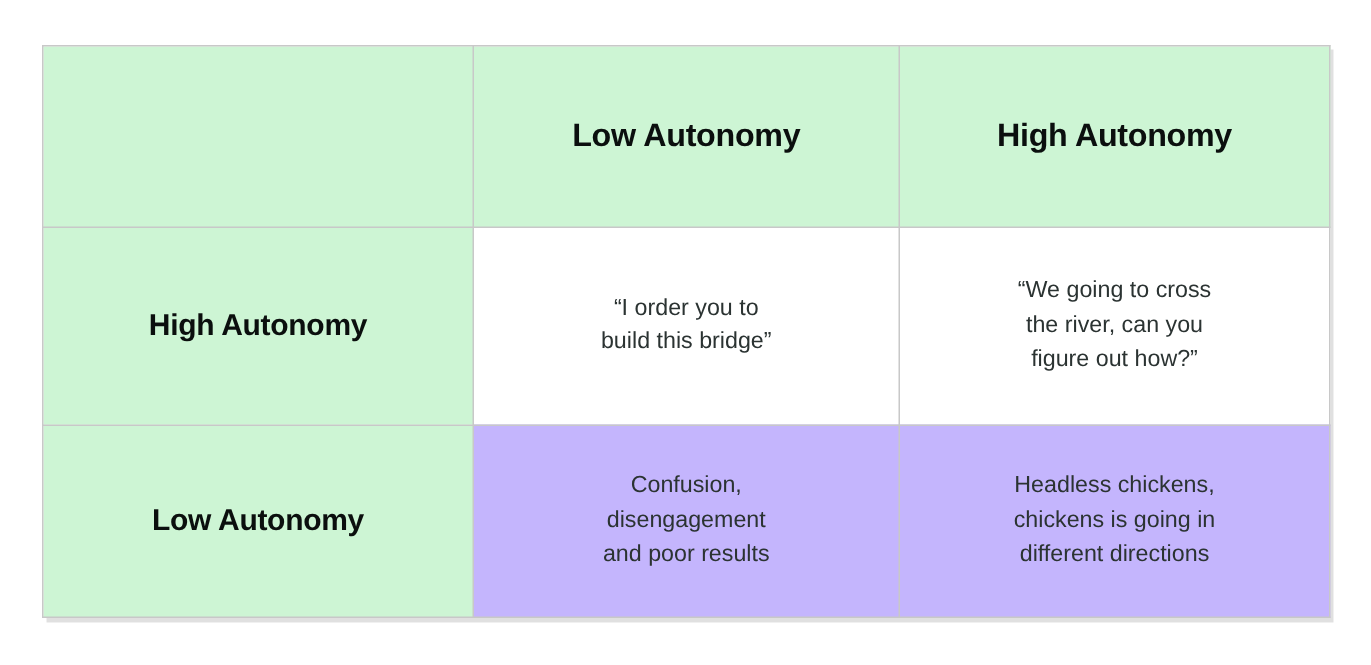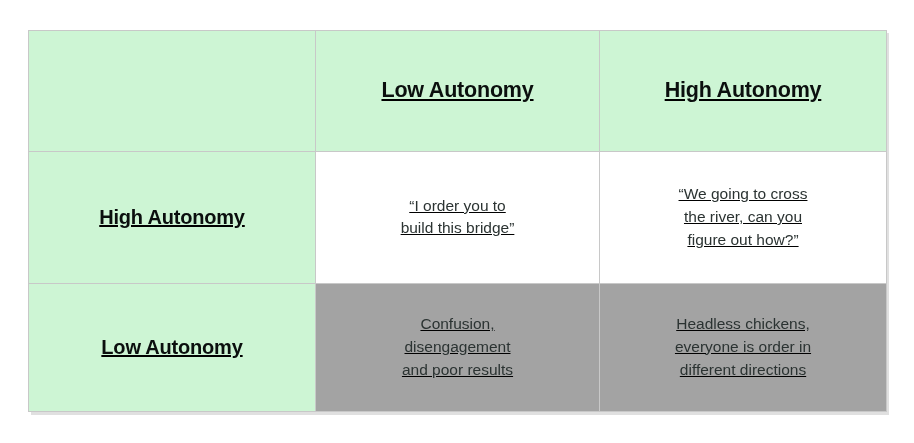--- a/index.html
+++ b/index.html
@@ -29,42 +29,41 @@
     border-collapse: collapse;
     table-layout: fixed;
     background: #ffffff;
   }
 
   table.matrix td {
     border: 1.5px solid #c8c8c8;
     text-align: center;
     vertical-align: middle;
     padding: 4px 10px;
-    text-decoration: underline;
   }
 
   
   col.c-corner { width: 287px; }
   col.c-one    { width: 284px; }
   col.c-two    { width: 287px; }
 
   
   tr.r-head { height: 121px; }
   tr.r-one  { height: 131px; }
   tr.r-two  { height: 128px; }
 
   
   .fill-green {
     background: #cdf5d4;
   }
   .fill-white {
     background: #ffffff;
   }
   .fill-mint {
-    background: #a3a3a3;
+    background: #c4b5fd;
   }
 
   
   .hd-label {
     font-size: 21.5px;
     font-weight: bold;
     color: #0b0f0e;
     letter-spacing: -0.2px;
     line-height: 1.2;
     display: block;
@@ -130,19 +129,19 @@
         <td class="fill-green">
           <span class="row-label">Low Autonomy</span>
         </td>
         <td class="fill-mint">
           <span class="cell-text">Confusion,
 disengagement
 and poor results</span>
         </td>
         <td class="fill-mint">
           <span class="cell-text">Headless chickens,
-everyone is order in
+chickens is going in
 different directions</span>
         </td>
       </tr>
     </tbody>
   </table>
 </div>
 
 </body></html>

